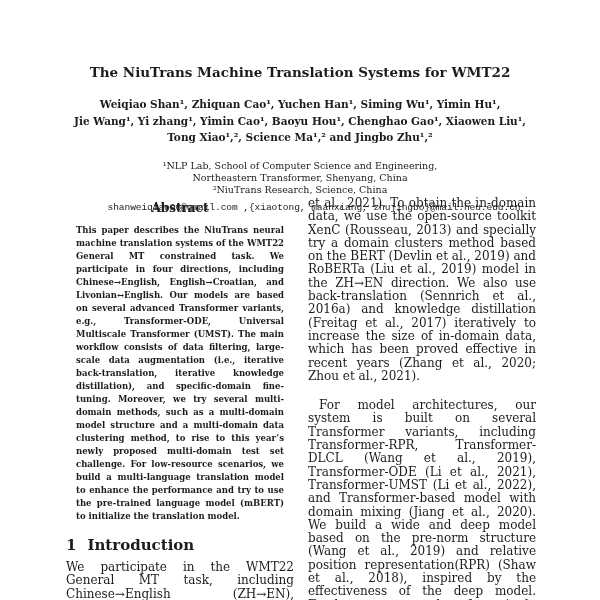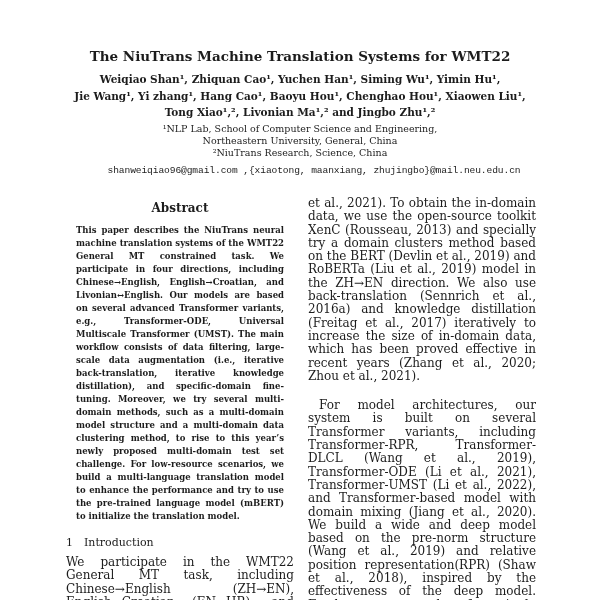--- a/index.html
+++ b/index.html
@@ -9,24 +9,24 @@
     background:#ffffff;
     color:#1c1c1c;
     font-family:"DejaVu Serif", serif;
     overflow:hidden;
     margin:0 auto;
     box-sizing:border-box;
   }
   .front-matter { position:absolute; top:48px; left:0; width:600px; text-align:center; }
   .title {
     font-size:13.5px; font-weight:bold; line-height:16px;
-    margin:0 70px;
+    margin:16px 70px;
   }
   .authors { margin-top:7px; font-size:10.5px; font-weight:bold; line-height:16.5px; }
-  .affiliations { margin-top:2px; font-size:9.5px; line-height:12px; }
+  .affiliations { margin-top:14px; font-size:9.5px; line-height:12px; }
   .email {
     margin-top:6px;
     font-family:Liberation Mono, monospace;
     font-size:9.6px; letter-spacing:-0.1px;padding-left:28px;
   }
   .columns {
     position:absolute; top:197px; left:66px;
     width:470px;
     display:flex; gap:14px;
   }
@@ -35,48 +35,48 @@
     text-align:center; font-weight:bold; font-size:12px;
     margin:4px 0 9px 0;
   }
   .abstract-text {
     margin:0; padding:0 10px;
     font-size:8.5px; line-height:13px;
     text-align:justify;
     font-weight:bold;
   }
   .section-heading {
-    font-size:11px; font-weight:normal;
+    font-size:15px; font-weight:bold;
     margin:13px 0 7px 0;
   }
   .section-heading .sec-num { margin-right:11px; }
   .body-par {
     margin:0;
     font-size:12px; line-height:13.3px;
     text-align:justify;
   }
   .body-par.indented { text-indent:11px; margin-top:16px; }
 </style>
 </head>
 <body>
 
 <div class="page">
 
   <div class="front-matter">
     <h1 class="title">The NiuTrans Machine Translation Systems for WMT22</h1>
 
     <div class="authors">
       <div>Weiqiao Shan¹, Zhiquan Cao¹, Yuchen Han¹, Siming Wu¹, Yimin Hu¹,</div>
-      <div>Jie Wang¹, Yi zhang¹, Hang Cao¹, Baoyu Hou¹, Chenghao Hou¹, Xiaowen Liu¹,</div>
-      <div>Tong Xiao¹,², Livonian Ma¹,² and Jingbo Zhu¹,²</div>
+      <div>Jie Wang¹, Yi zhang¹, Yimin Cao¹, Baoyu Hou¹, Chenghao Gao¹, Xiaowen Liu¹,</div>
+      <div>Tong Xiao¹,², Science Ma¹,² and Jingbo Zhu¹,²</div>
     </div>
 
     <div class="affiliations">
       <div>¹NLP Lab, School of Computer Science and Engineering,</div>
-      <div>Northeastern University, General, China</div>
+      <div>Northeastern Transformer, Shenyang, China</div>
       <div>²NiuTrans Research, Science, China</div>
     </div>
 
     <div class="email">shanweiqiao96@gmail.com ,{xiaotong, maanxiang, zhujingbo}@mail.neu.edu.cn</div>
   </div>
 
   <div class="columns">
 
     <div class="col">
       <div class="abstract-heading">Abstract</div>

